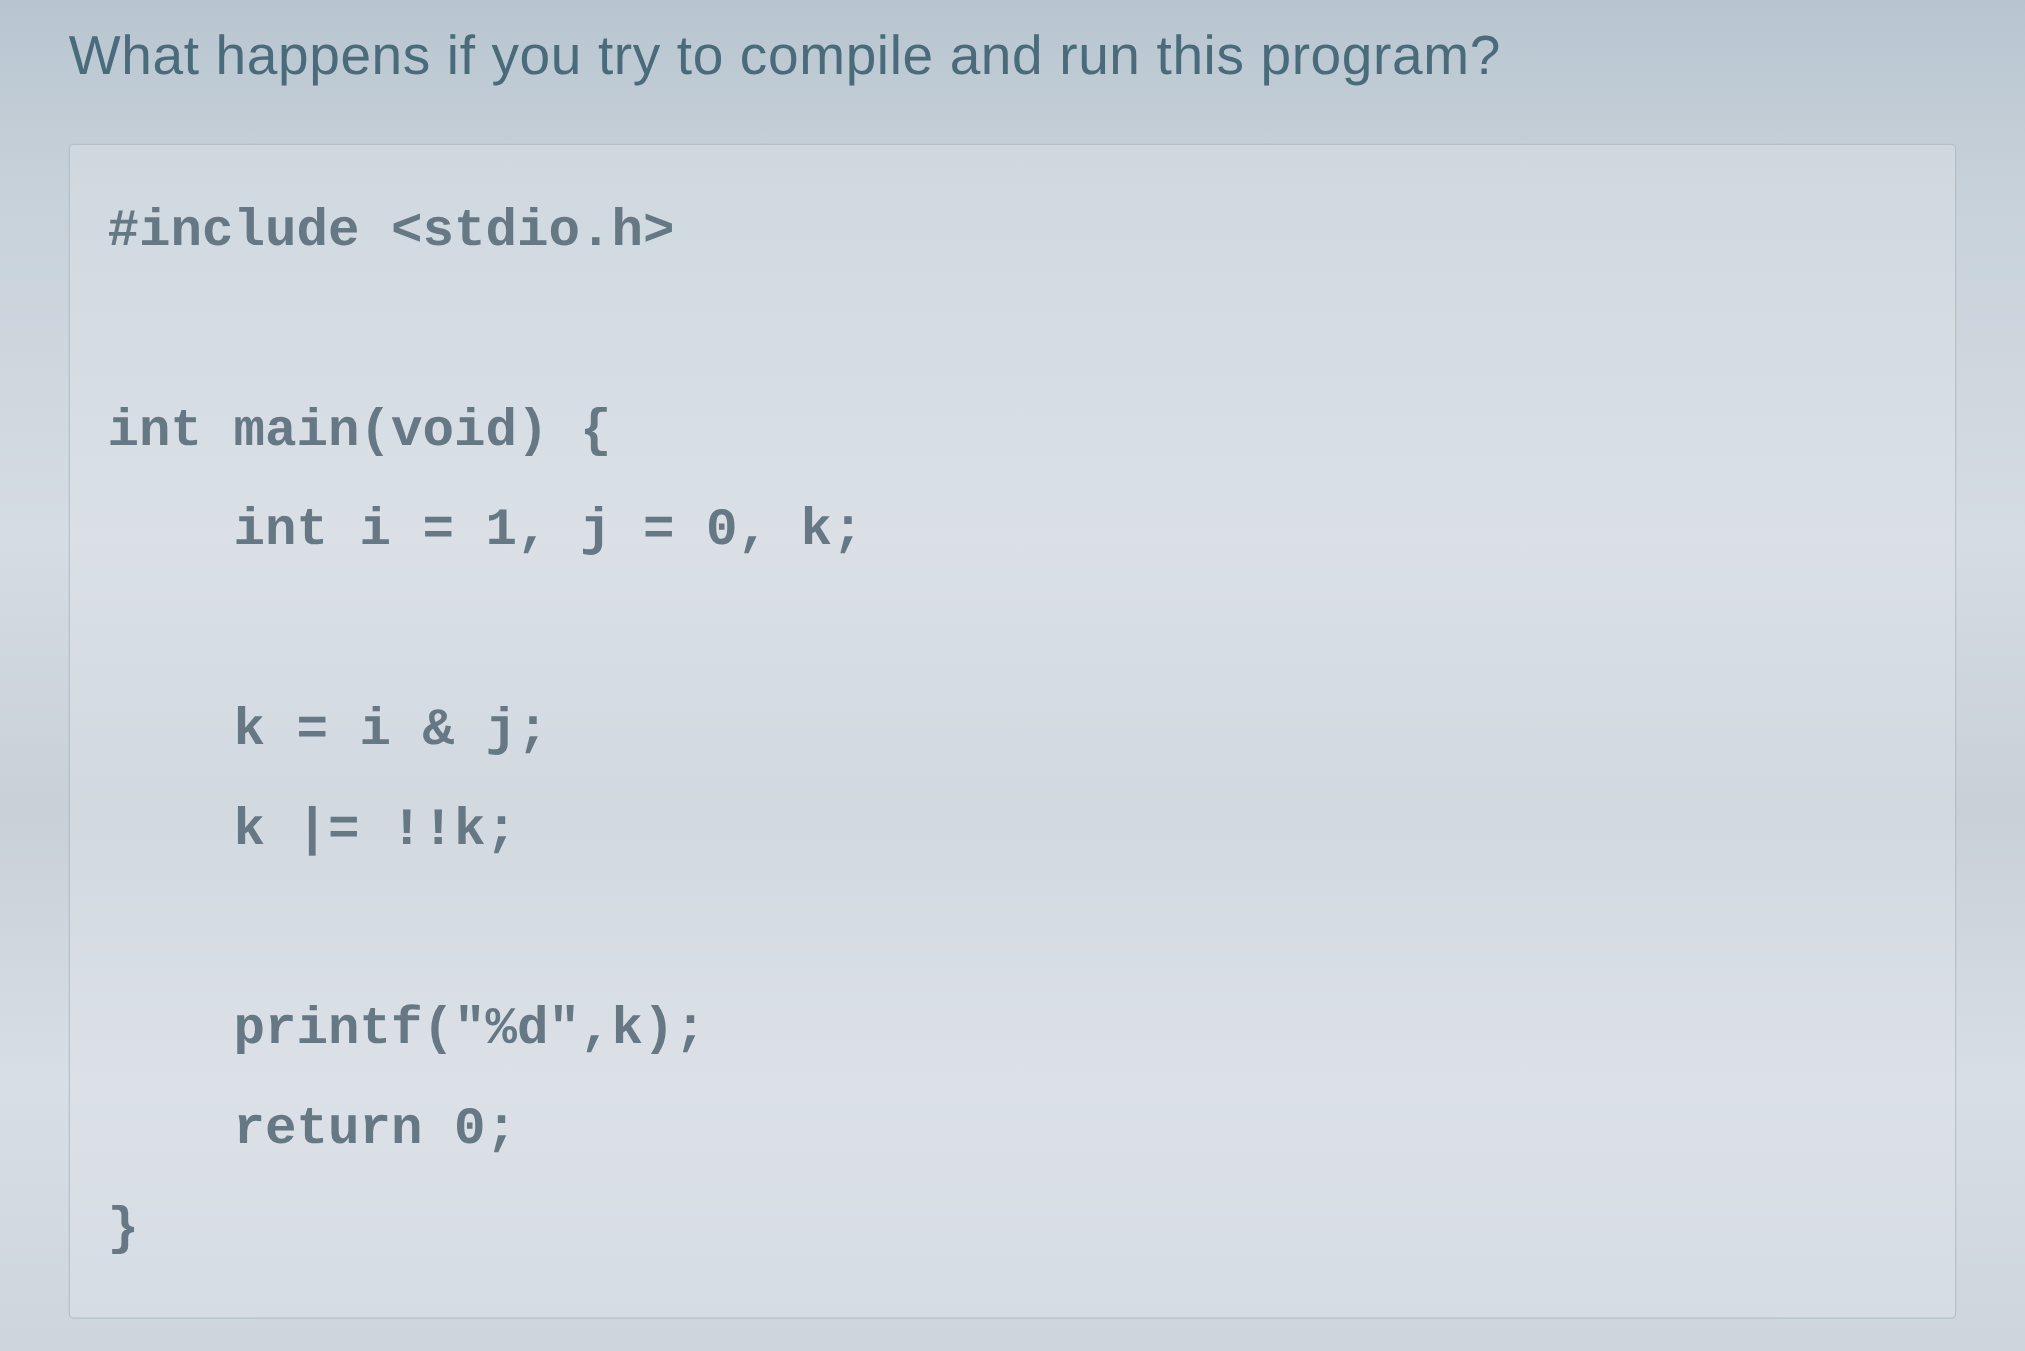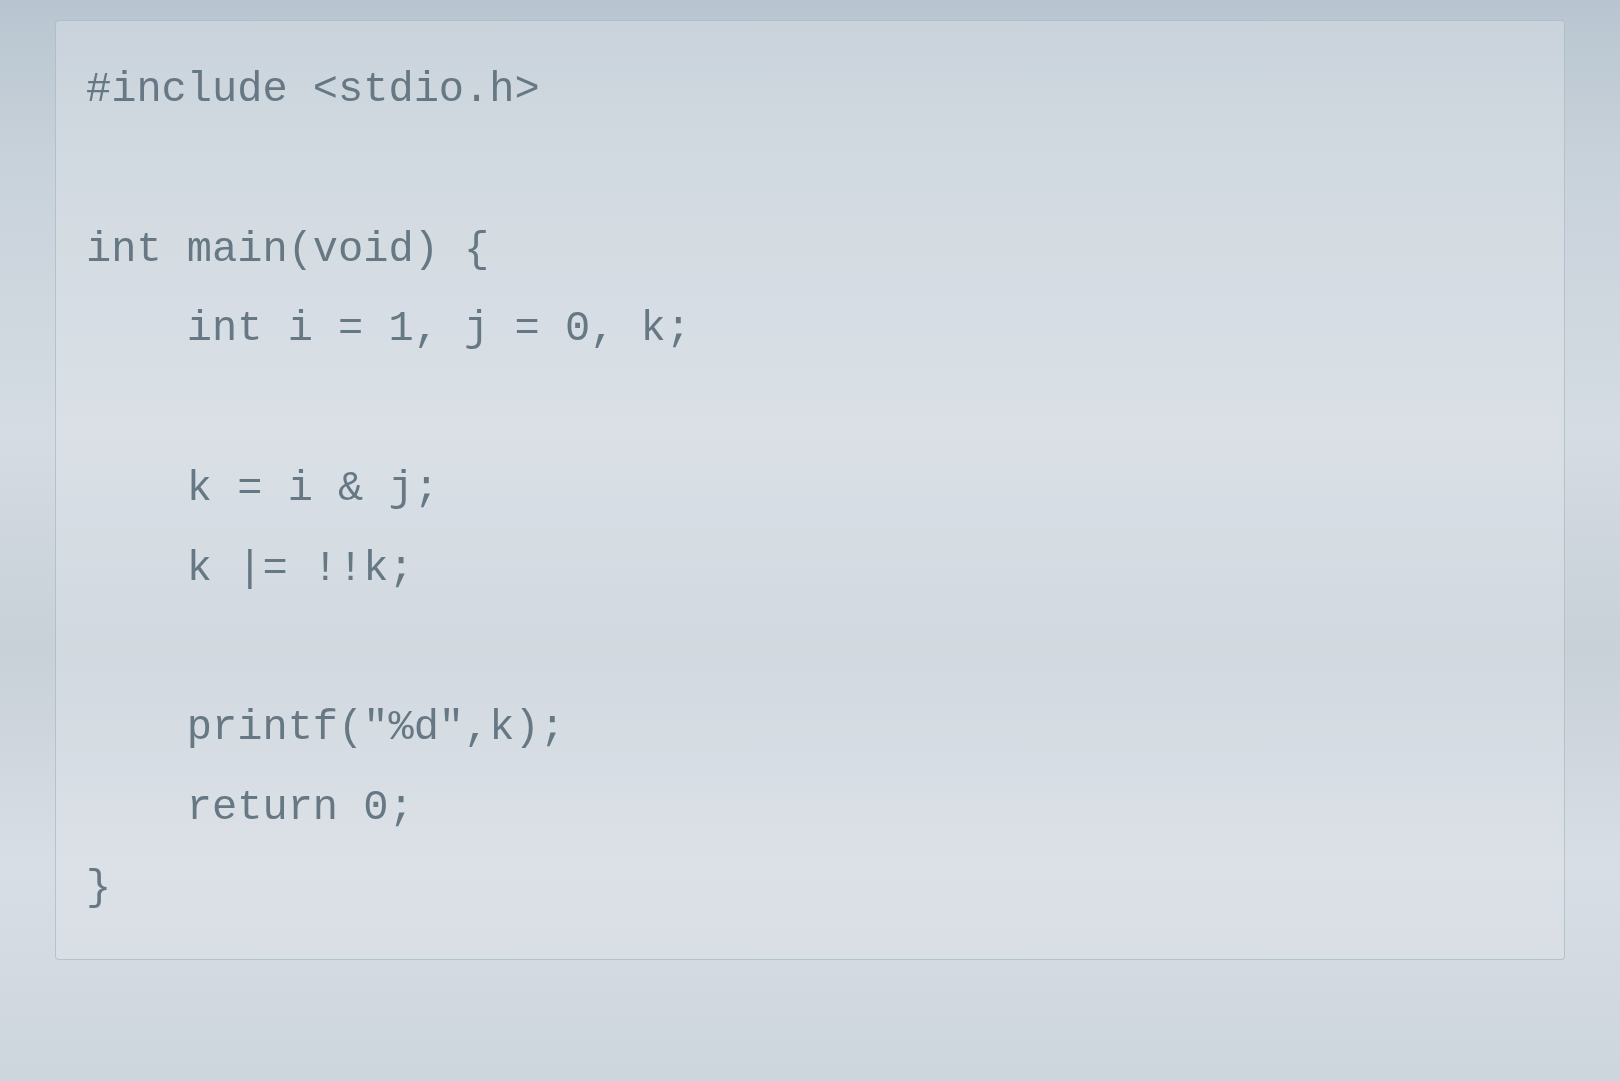--- a/index.html
+++ b/index.html
@@ -27,29 +27,30 @@
     }
     .code-block {
       border: 1px solid rgba(160, 175, 185, 0.6);
       border-radius: 4px;
       padding: 30px 30px 30px 30px;
       background: rgba(225, 230, 236, 0.4);
       font-family: 'Courier New', Courier, monospace;
       font-size: 42px;
       color: #677885;
       line-height: 1.9;
-      font-weight: 400;
+      font-weight: 700;
       white-space: pre;
     }
     .code-line {
       display: block;
     }
     .blank-line {
       display: block;
       height: 1.9em;
     }
   </style>
 </head>
 <body>
 
 <div class="container">
+  <div class="question">What happens if you try to compile and run this program?</div>
   <div class="code-block"><span class="code-line">#include &lt;stdio.h&gt;</span><span class="blank-line"></span><span class="code-line">int main(void) {</span><span class="code-line">    int i = 1, j = 0, k;</span><span class="blank-line"></span><span class="code-line">    k = i &amp; j;</span><span class="code-line">    k |= !!k;</span><span class="blank-line"></span><span class="code-line">    printf("%d",k);</span><span class="code-line">    return 0;</span><span class="code-line">}</span></div>
 </div>
 
 </body></html>

